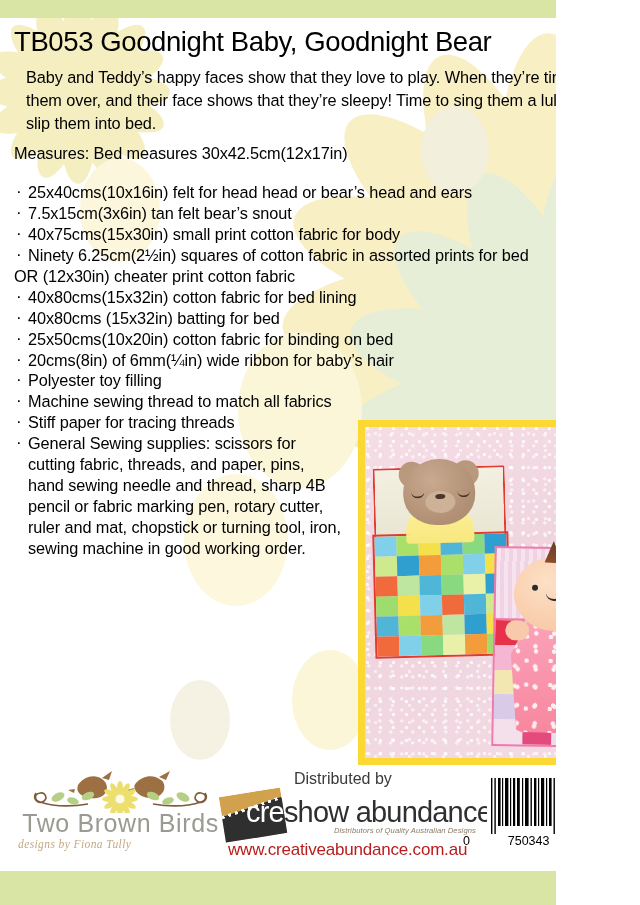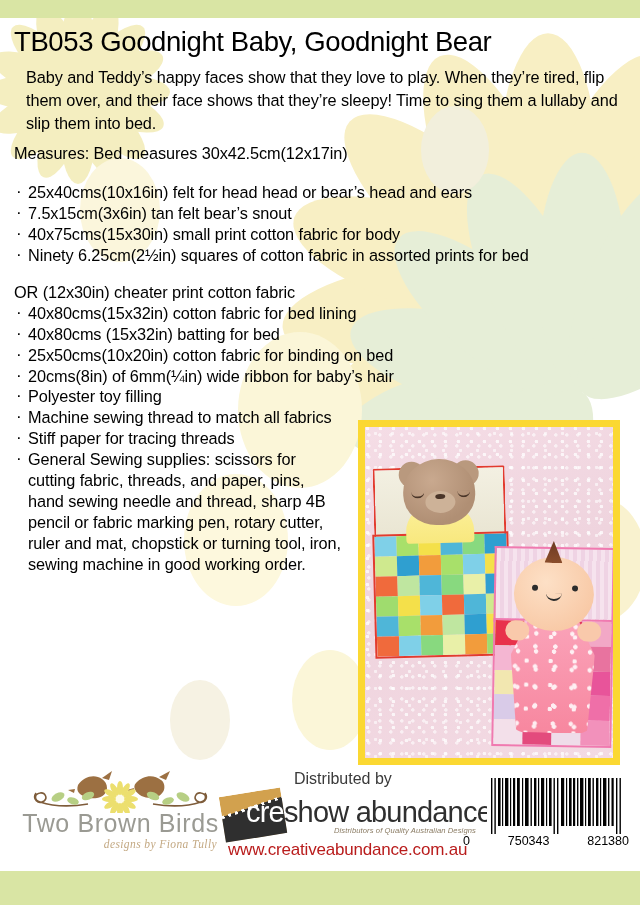--- a/index.html
+++ b/index.html
@@ -6,21 +6,21 @@
   html, body { width: 640px; height: 905px; }
   body {
     font-family: "Liberation Sans", sans-serif;
     background: #ffffff;
     position: relative;
     overflow: hidden;
   }
 
   #page {
     position: relative;
-    width: 640px;
+    width: 556px;
     height: 905px;
     background: #ffffff;
     overflow: hidden;
   }
 
   
   .bar-top {
     position: absolute; left: 0; top: 0;
     width: 640px; height: 18px;
     background: #d9e5a4;
@@ -100,21 +100,20 @@
     font-size: 17px;
     line-height: inherit;
   }
   
   .supplies li.flush {
     padding-left: 14px;
   }
   .supplies li.flush .wrap2 {
     display: block;
     margin-left: -14px;
-    margin-top: 16px;
   }
   
   .supplies li.narrow { width: 330px; }
 
   
   .photo-frame {
     position: absolute;
     left: 358px; top: 420px;
     width: 262px; height: 345px;
     background: #fbd832;
@@ -307,21 +306,21 @@
     letter-spacing: 0.6px;
     text-align: center;
     margin-top: -4px;
     font-weight: 300;
   }
   .tbb-tag {
     font-family: "Liberation Serif", serif;
     font-style: italic;
     font-size: 11.5px;
     color: #c3a882;
-    text-align: right;
+    text-align: left;
     margin-top: 0px;
     padding-right: 6px;
     letter-spacing: 0.4px;
   }
 
   .ca-block { position: absolute; left: 222px; top: 10px; width: 240px; }
   .ca-dist {
     position: absolute; left: 72px; top: 0px;
     font-size: 16px; color: #3a3a3a;
   }

